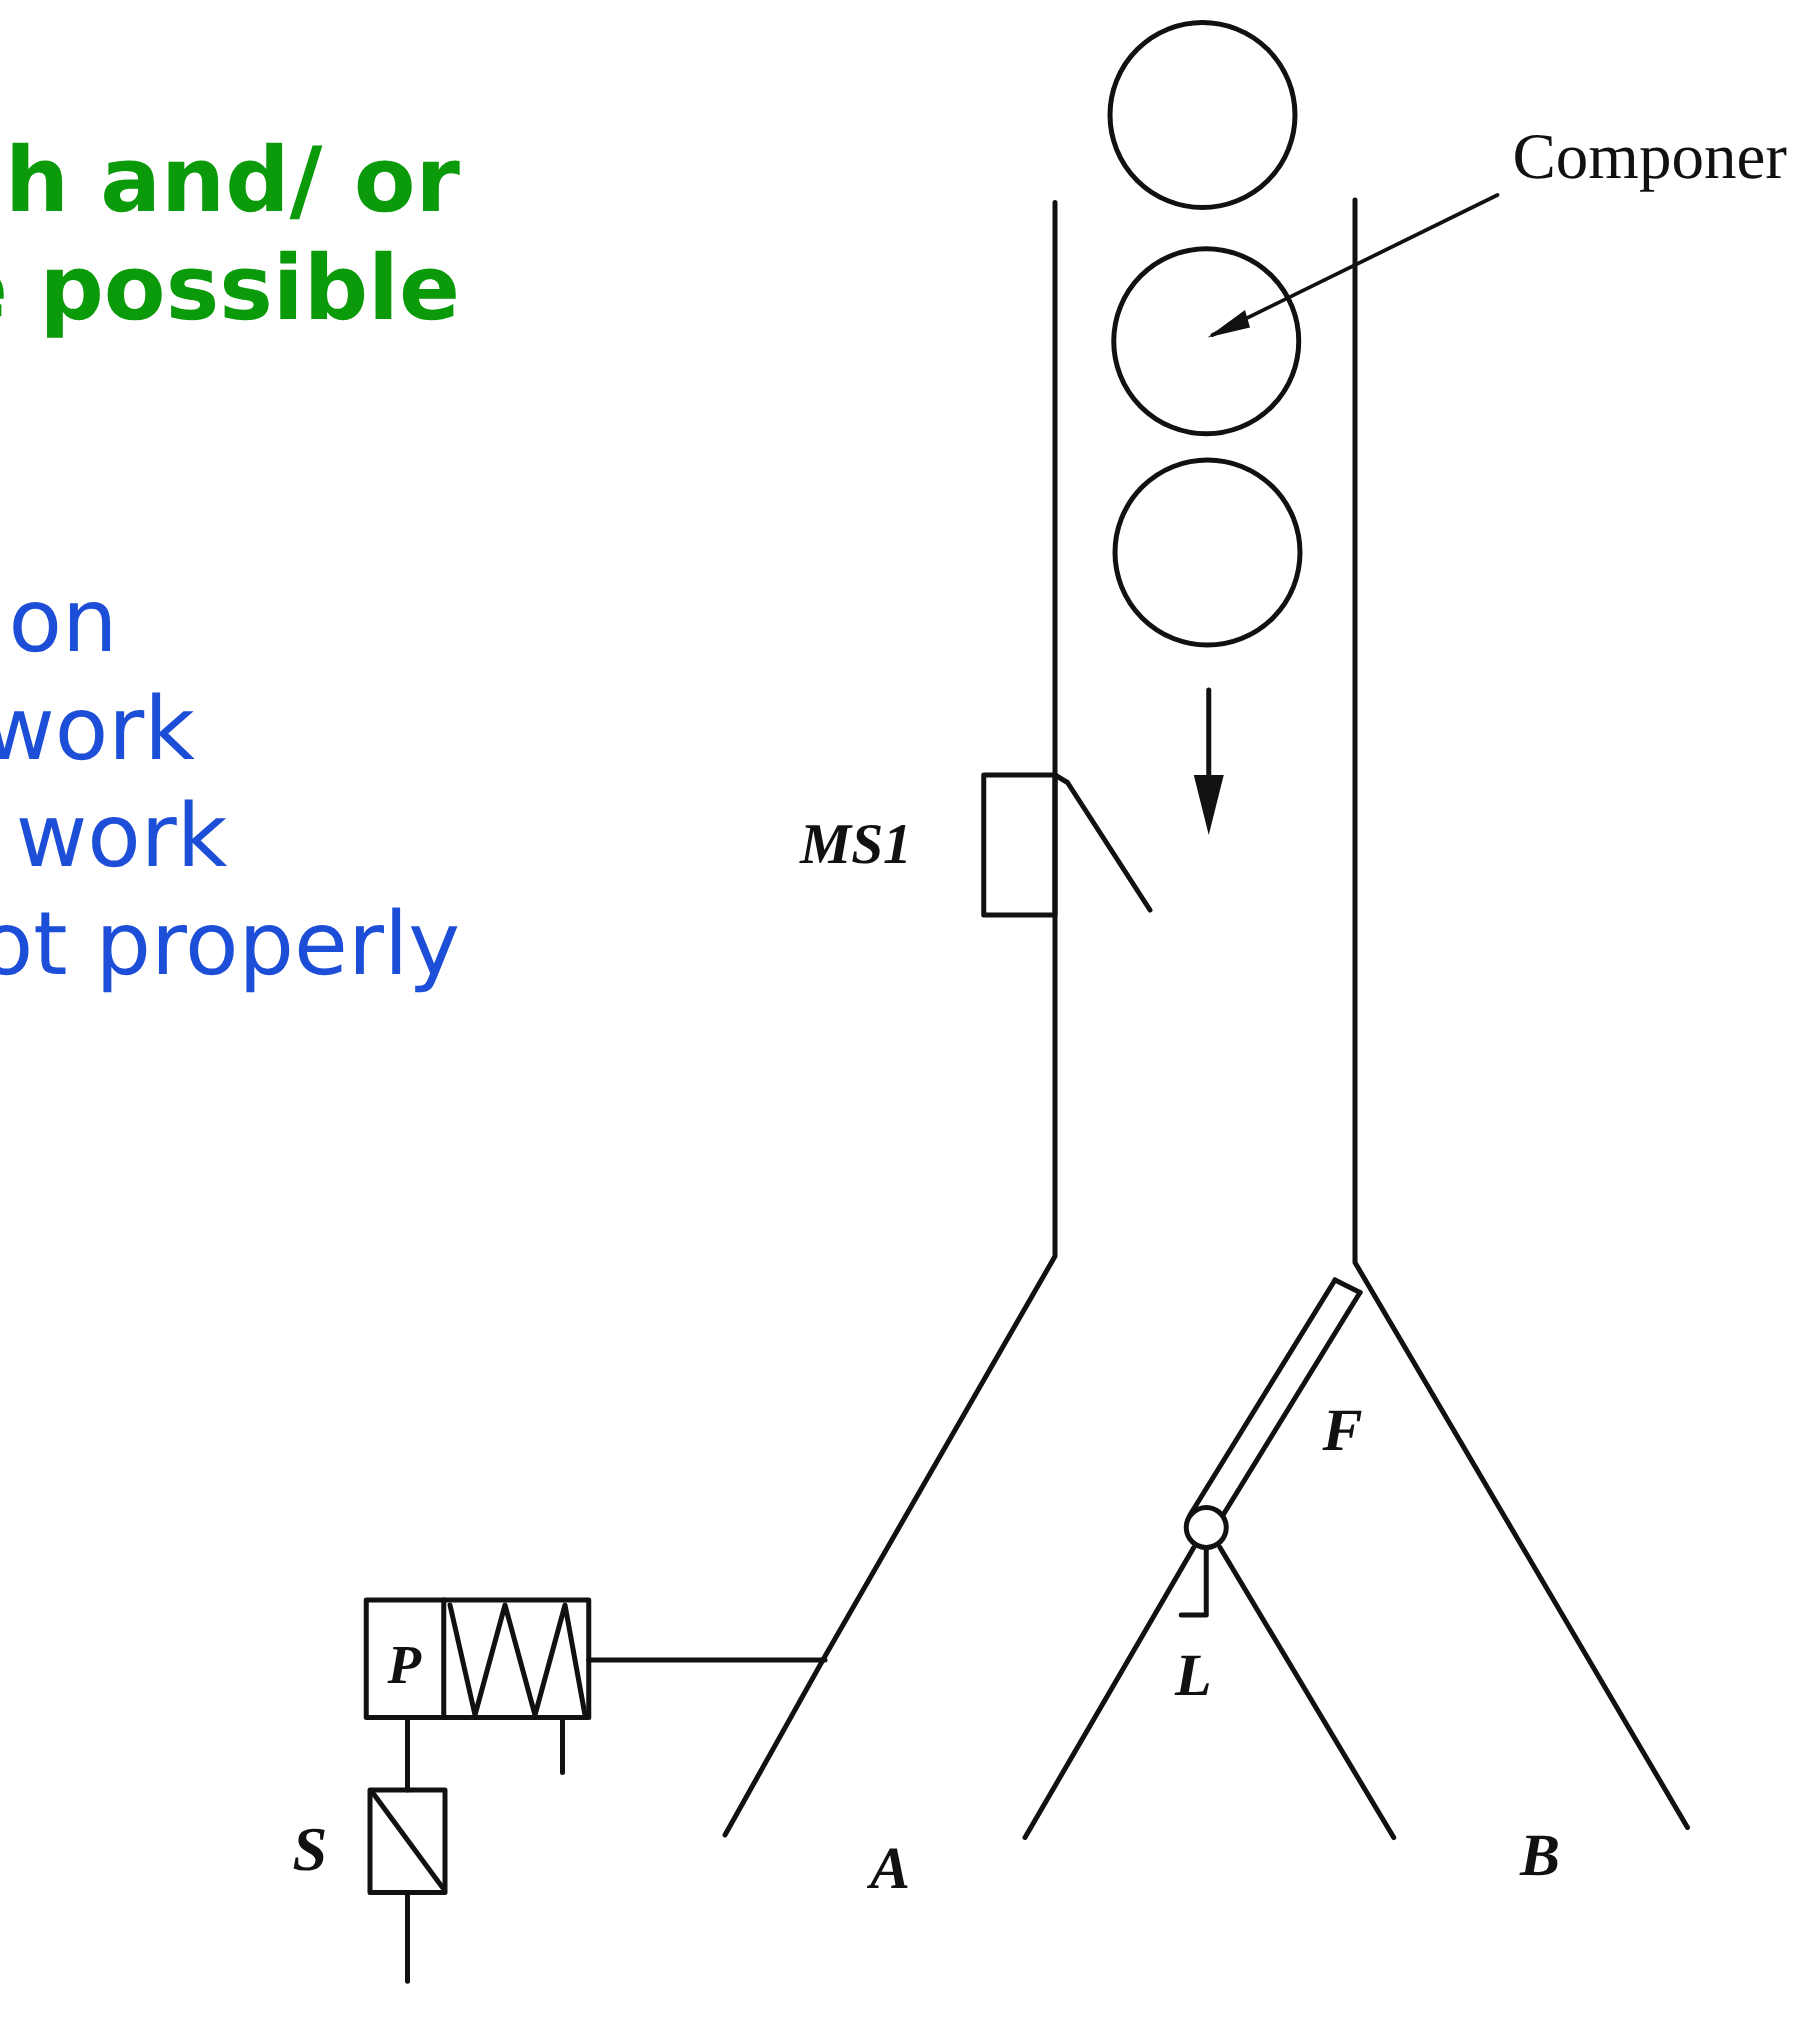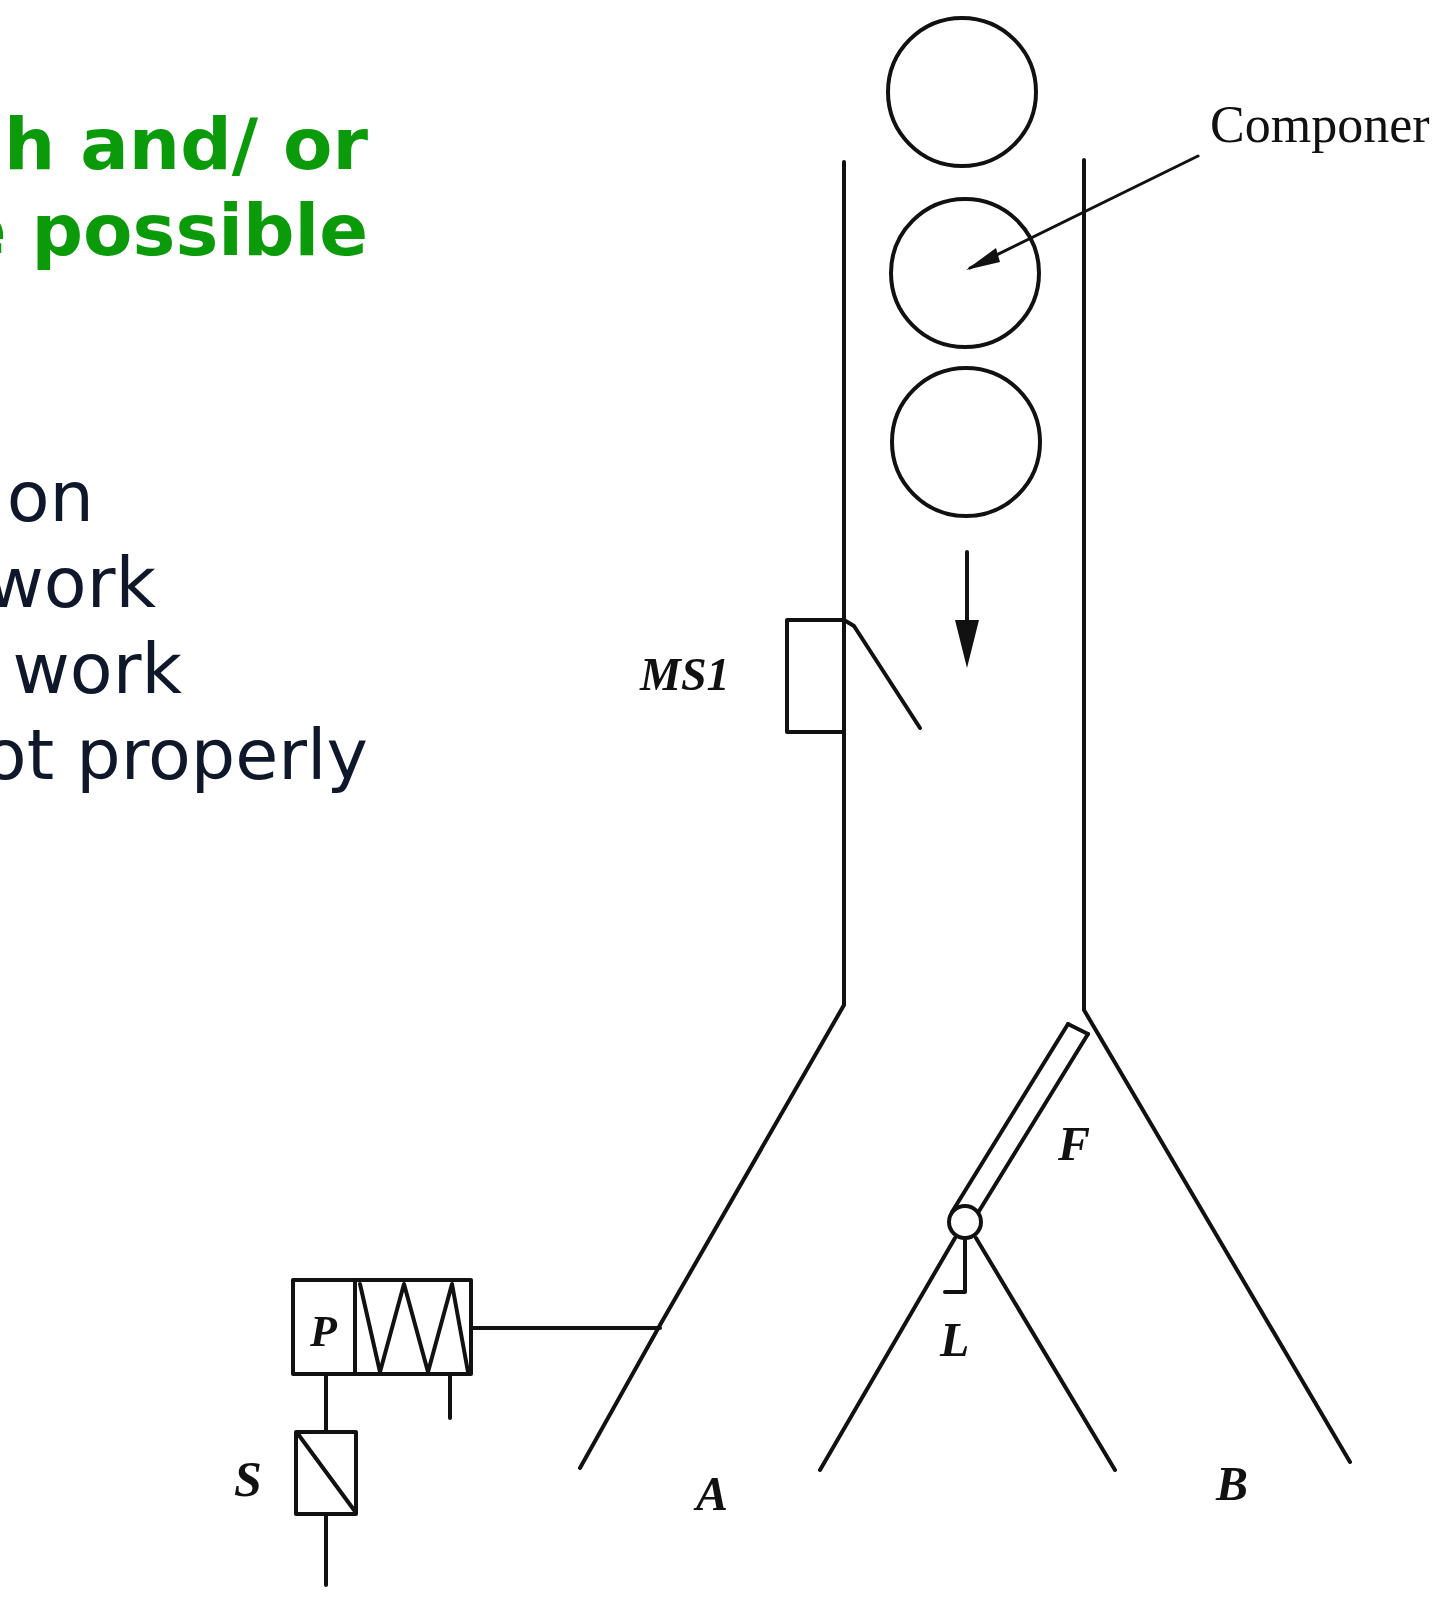--- a/index.html
+++ b/index.html
@@ -6,21 +6,21 @@
   body { width: 1438px; height: 1621px; position: relative; overflow: hidden; }
   .slide-text { position: absolute; left: 0; top: 0; width: 400px; height: 900px; overflow: hidden; }
   .heading-line {
     position: absolute; right: 0; white-space: nowrap;
     font-family: "DejaVu Sans", sans-serif; font-weight: bold;
     font-size: 72px; line-height: 1; color: #0a9a0a;
   }
   .body-line {
     position: absolute; right: 0; white-space: nowrap;
     font-family: "DejaVu Sans", sans-serif; font-weight: normal;
-    font-size: 70px; line-height: 1; color: #0f172a;
+    font-size: 70px; line-height: 1; color: #1d4ed8;
   }
   .diagram { position: absolute; left: 0; top: 0; width: 1438px; height: 1621px; }
   .diagram svg { position: absolute; left: 0; top: 0; }
   .lbl { font-family: "Liberation Serif", serif; fill: #111; }
   .lbl-i { font-style: italic; font-weight: bold; }
 </style>
 </head>
 <body>
 
 <div class="slide-text">

